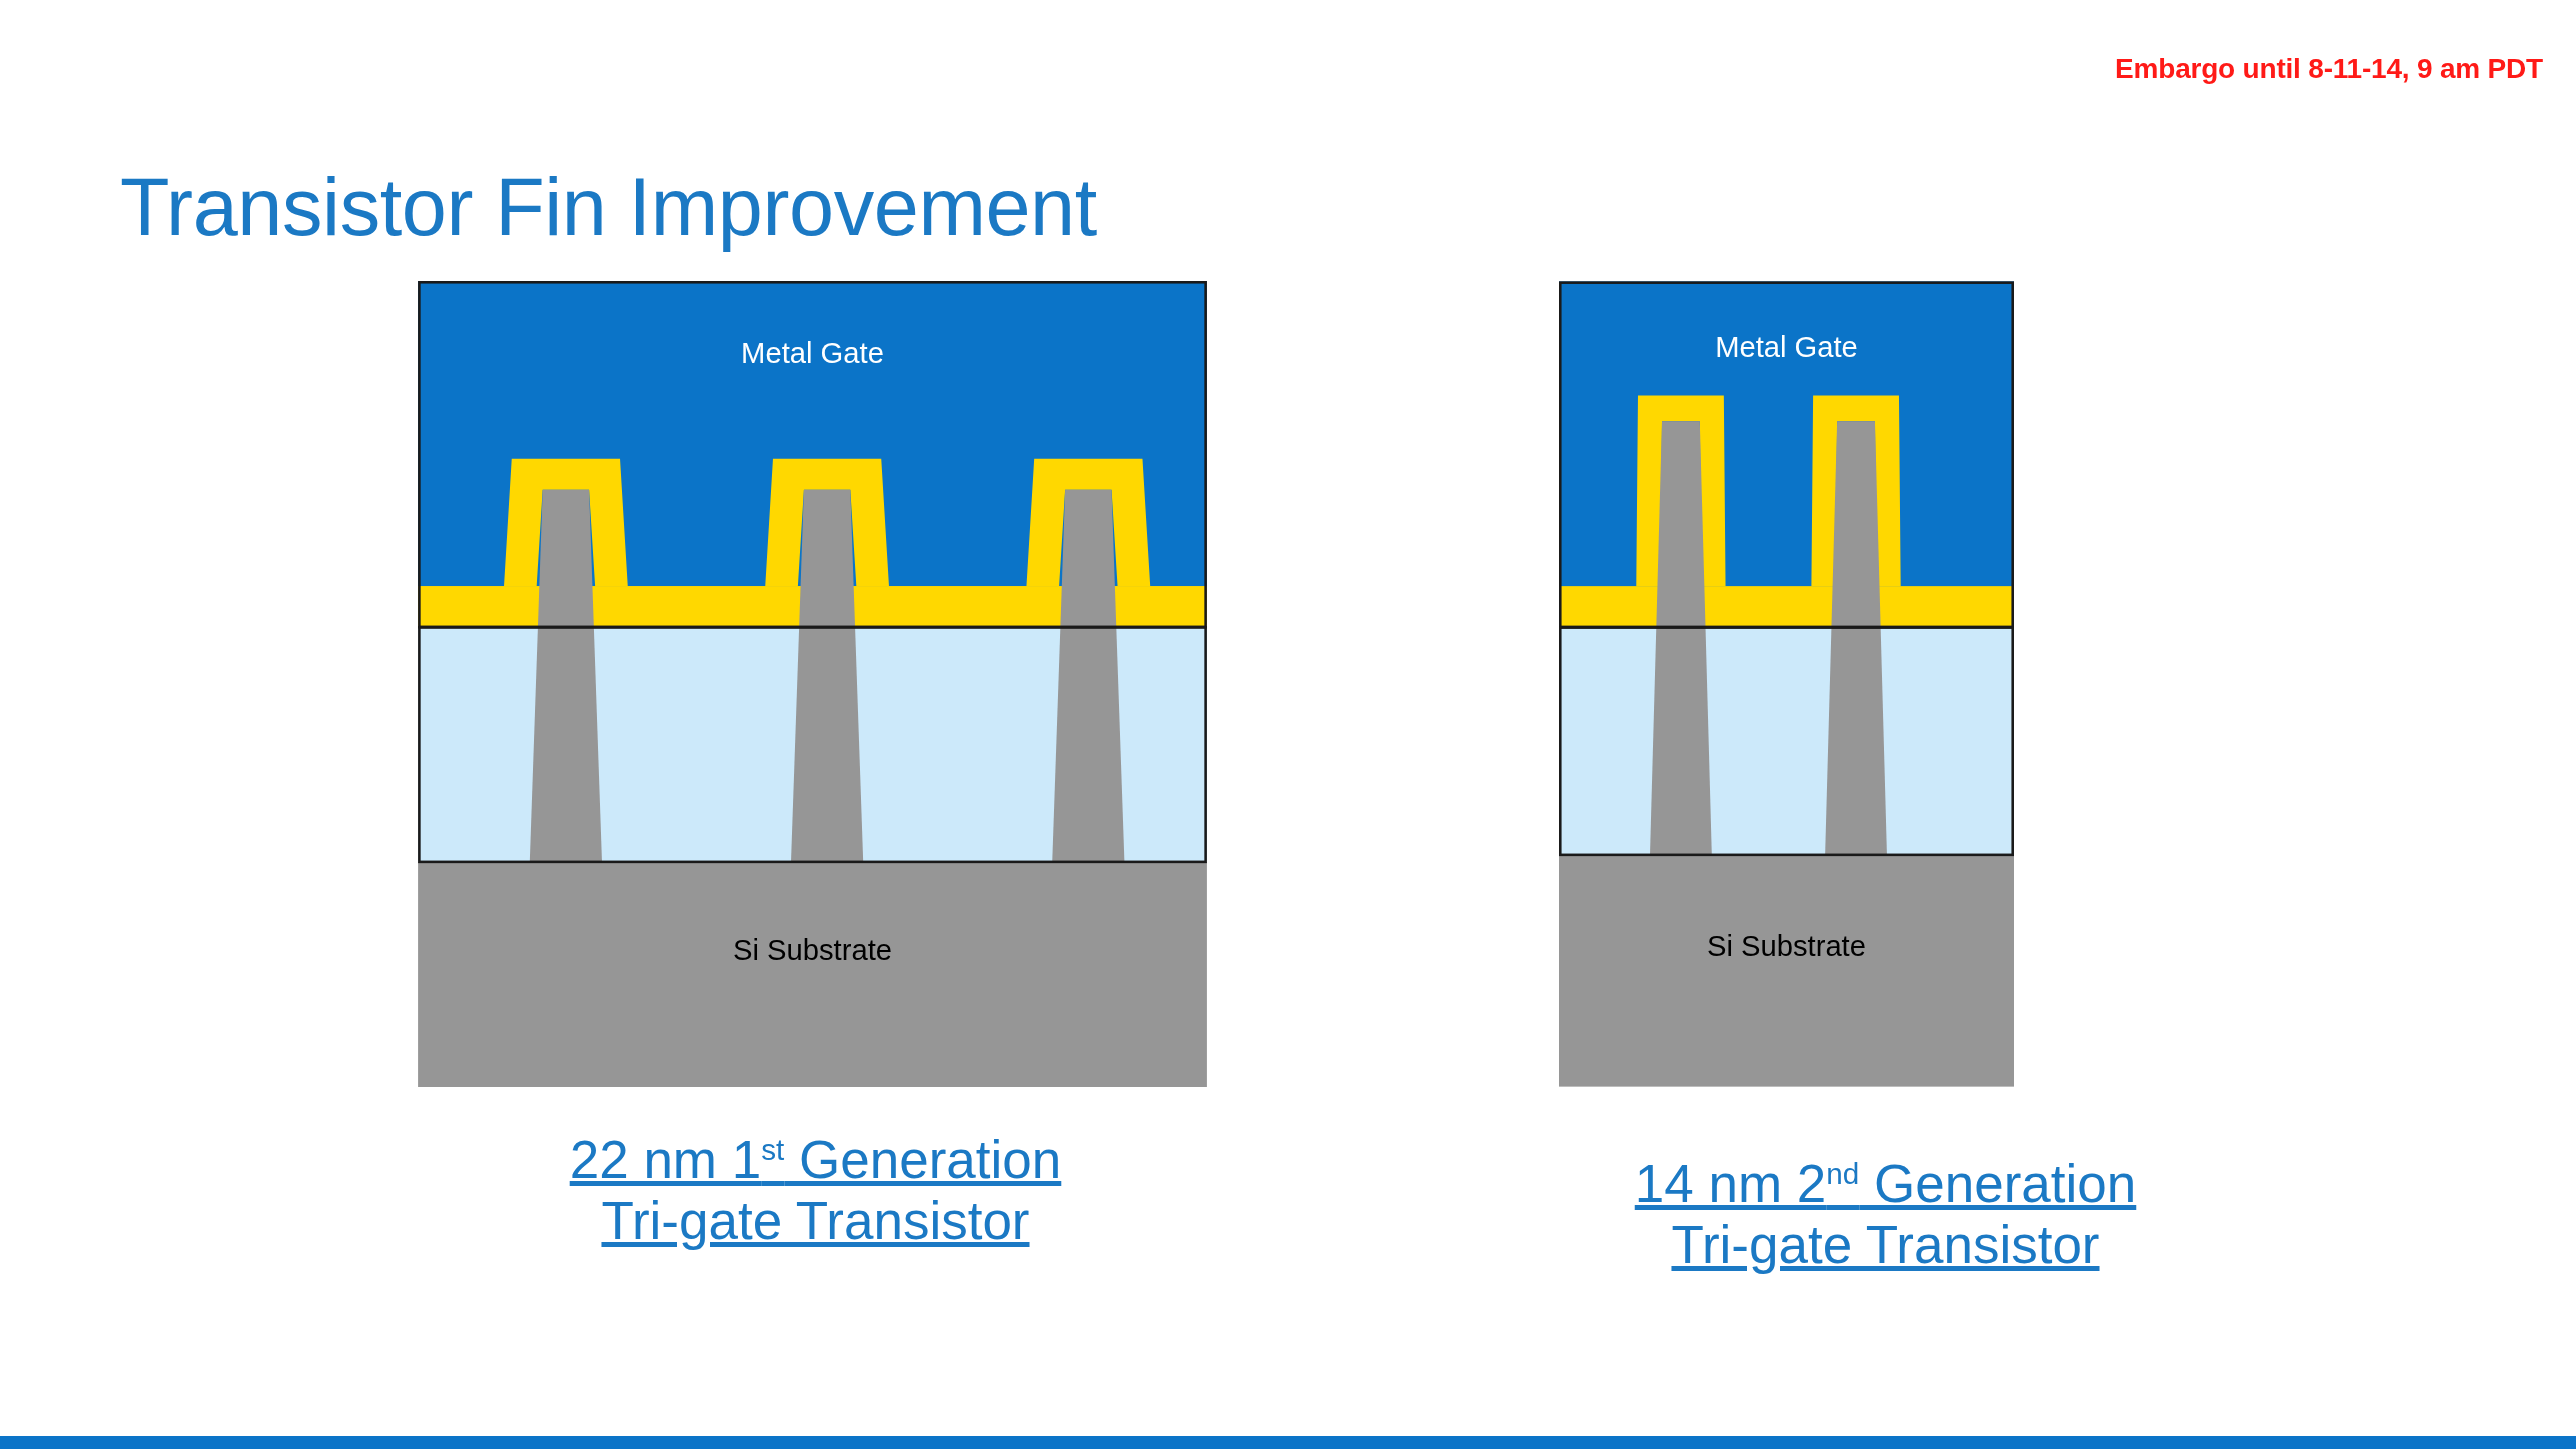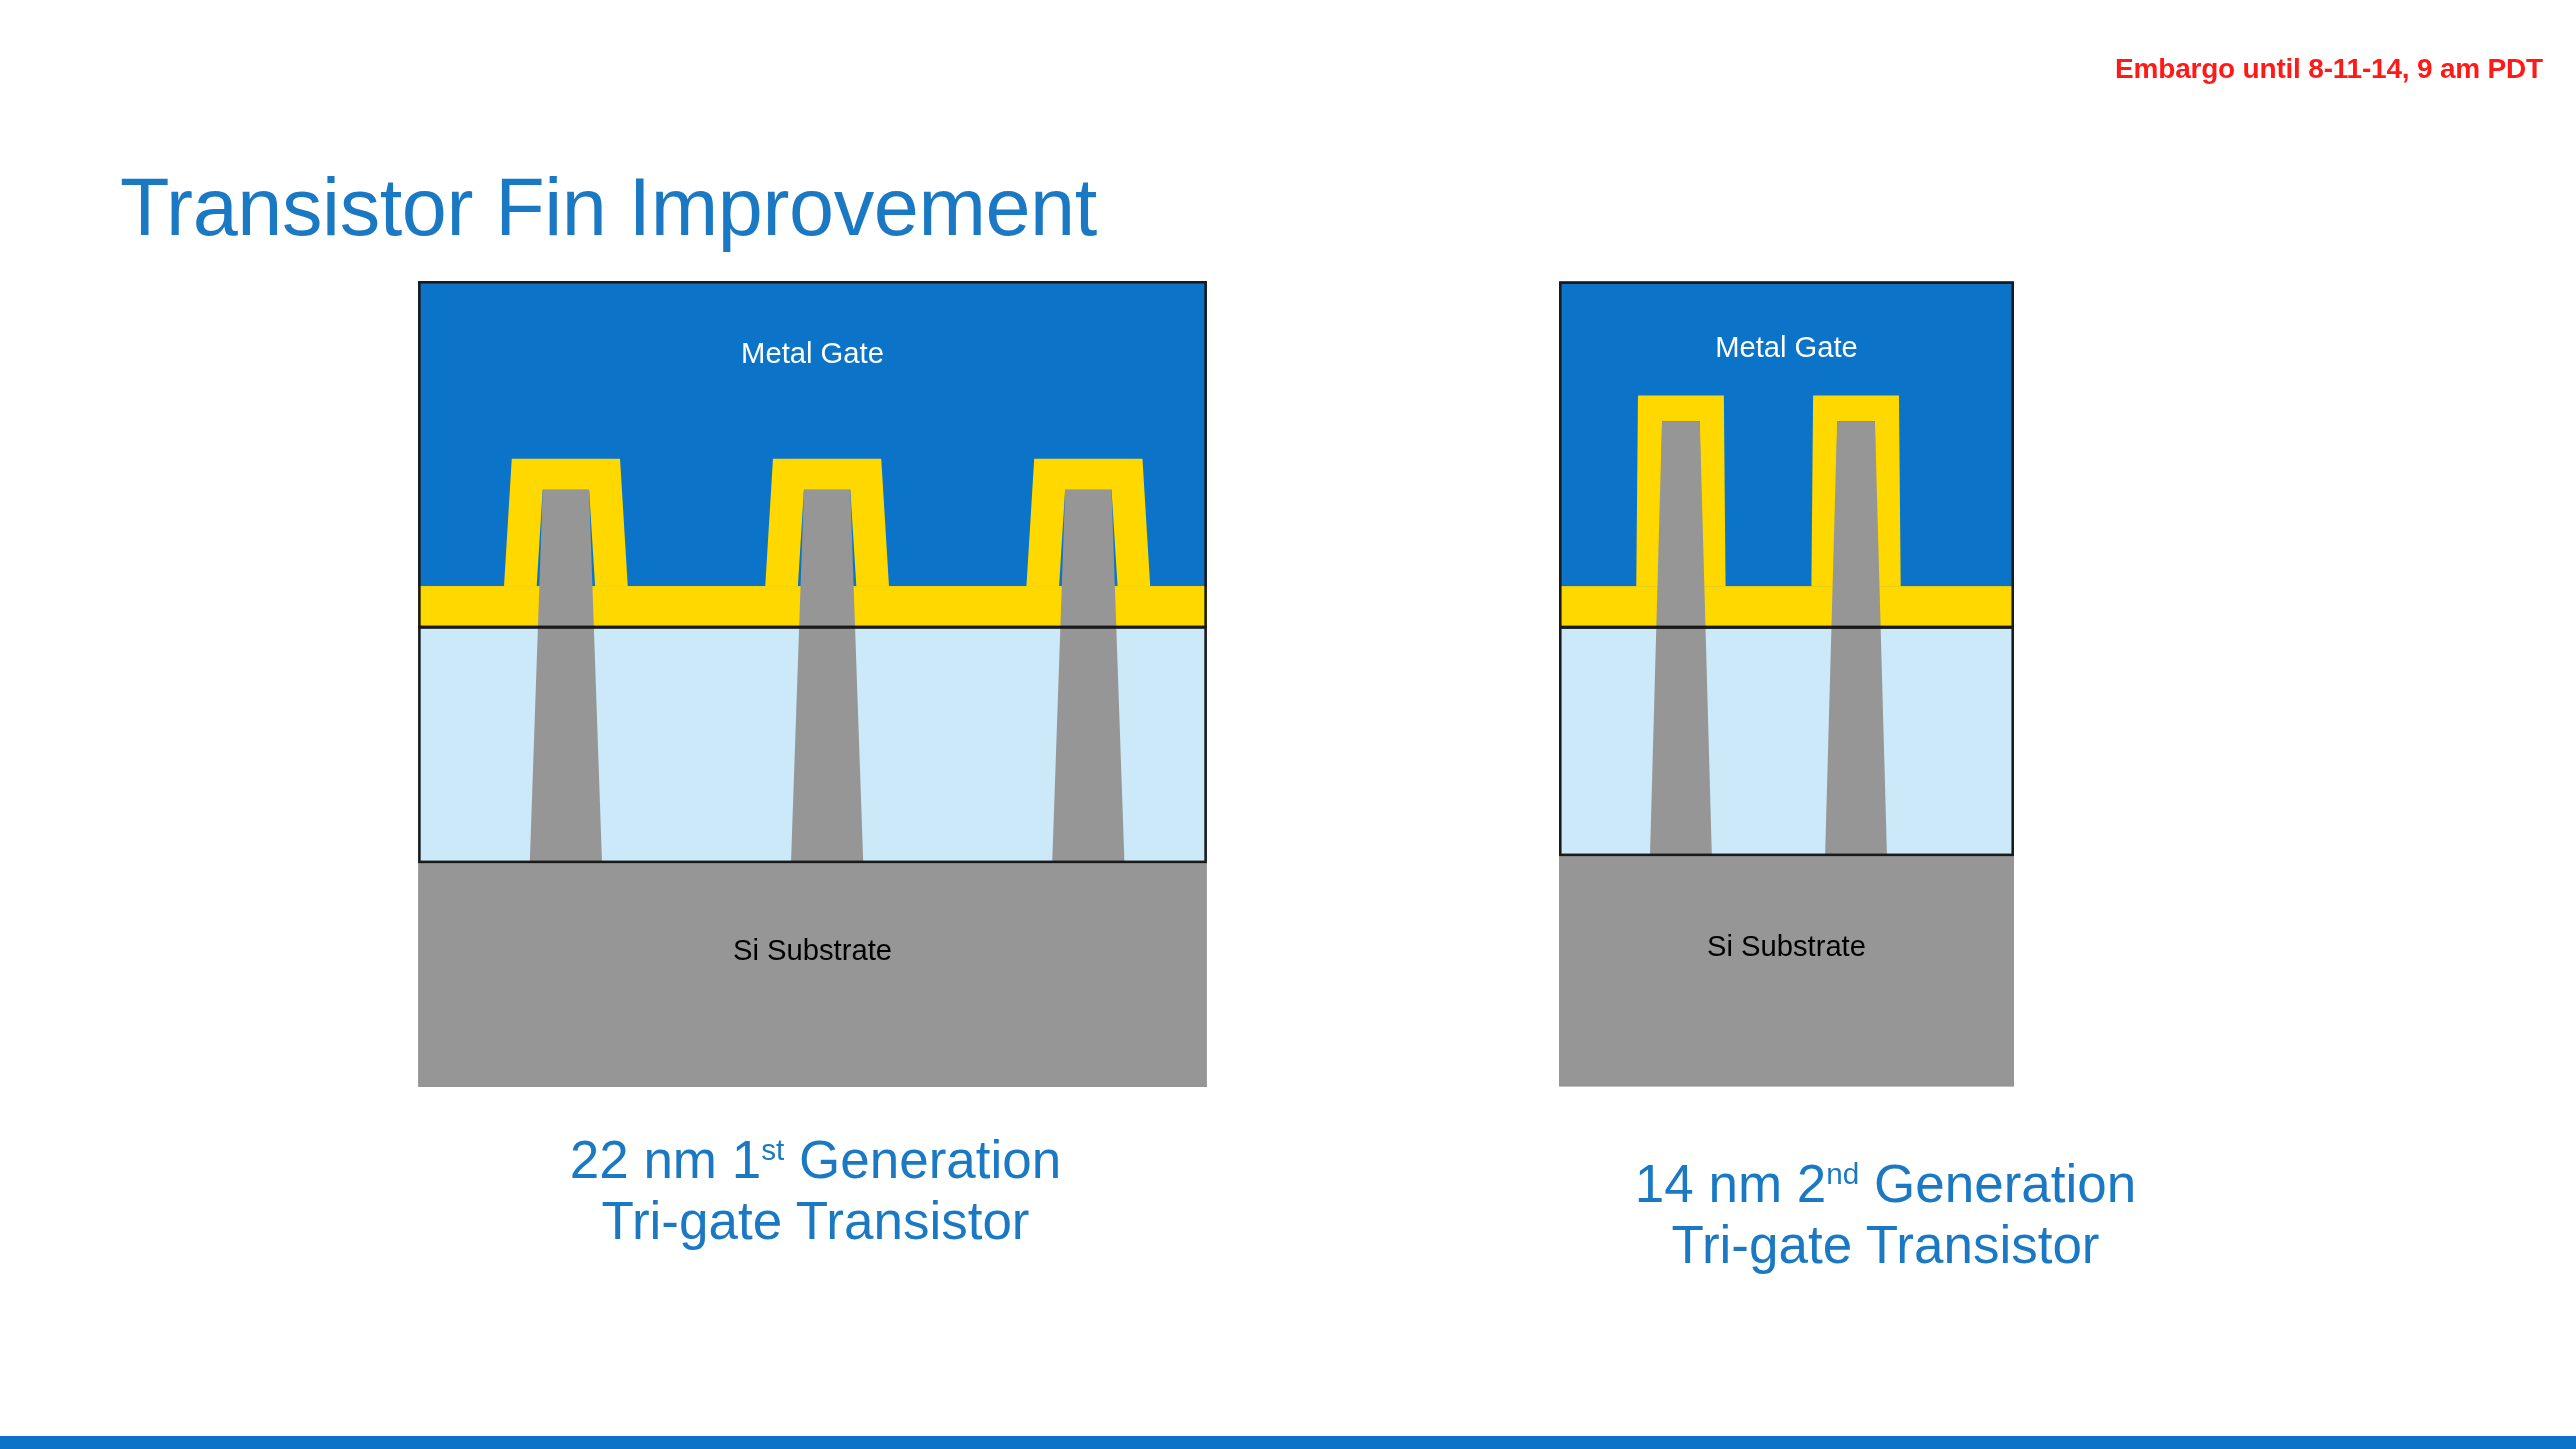--- a/index.html
+++ b/index.html
@@ -69,20 +69,21 @@
   .fig-label.sub  { fill: #000000; }
 
   
   .caption {
     position: absolute;
     text-align: center;
     font-size: 53px;
     line-height: 1.16;
     color: #1b79c4;
     font-weight: 400;
+    text-decoration: underline;
   }
   #caption-left  { left: 369px;  top: 1112px; width: 893px; }
   #caption-right { left: 1443px; top: 1112px; width: 885px; margin-top: 24px; }
   .caption sup {
     font-size: 0.56em;
     vertical-align: 0.62em;
     line-height: 0;
   }
   .caption .line { display: block; }
 

